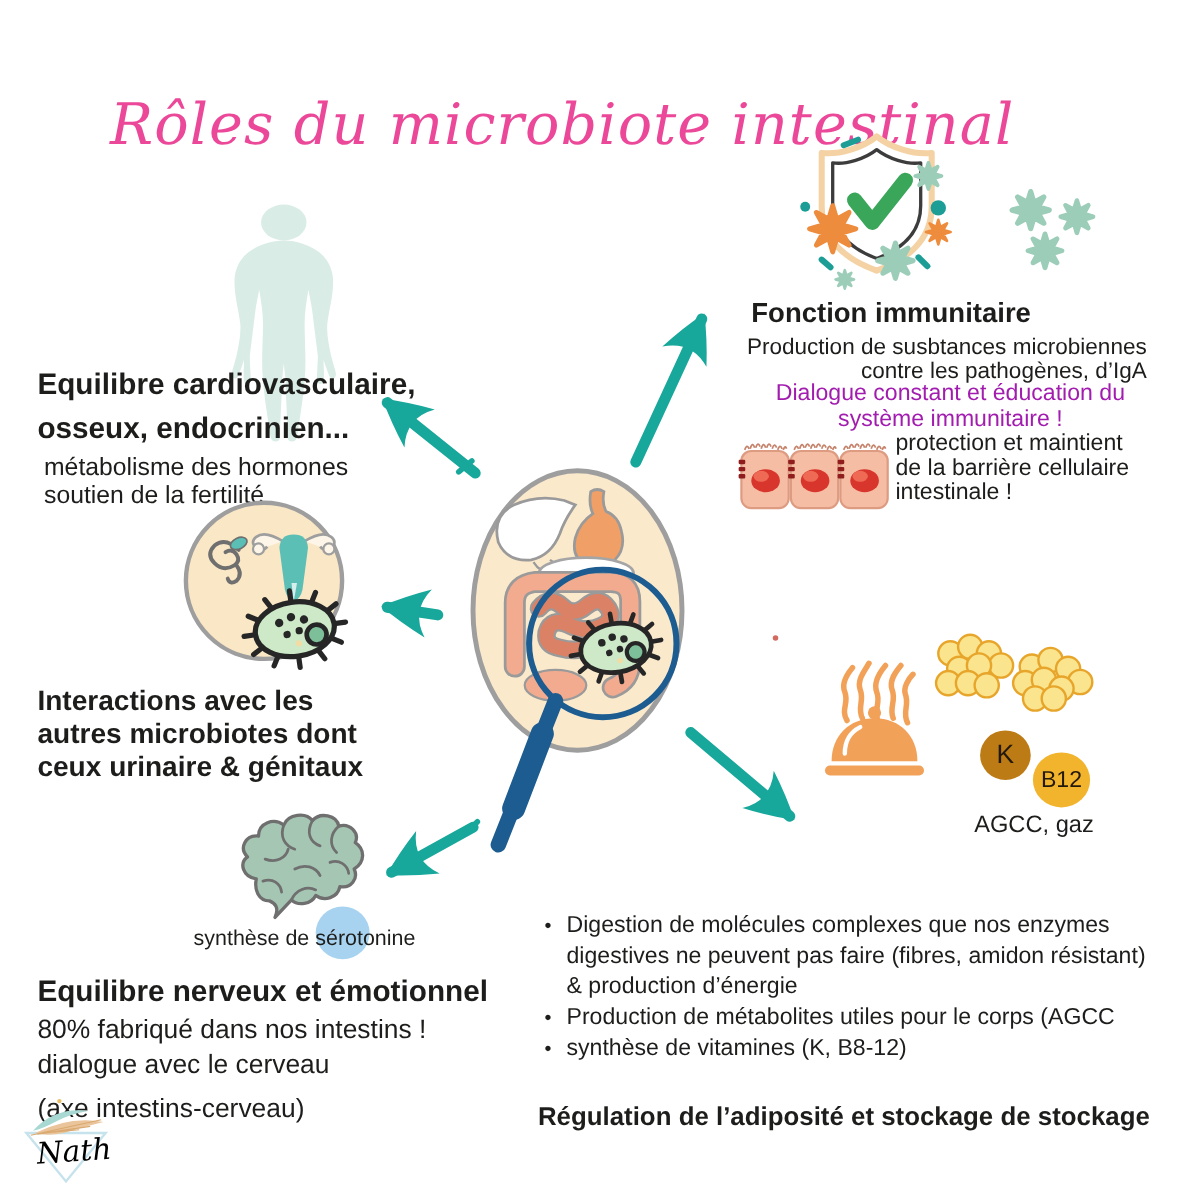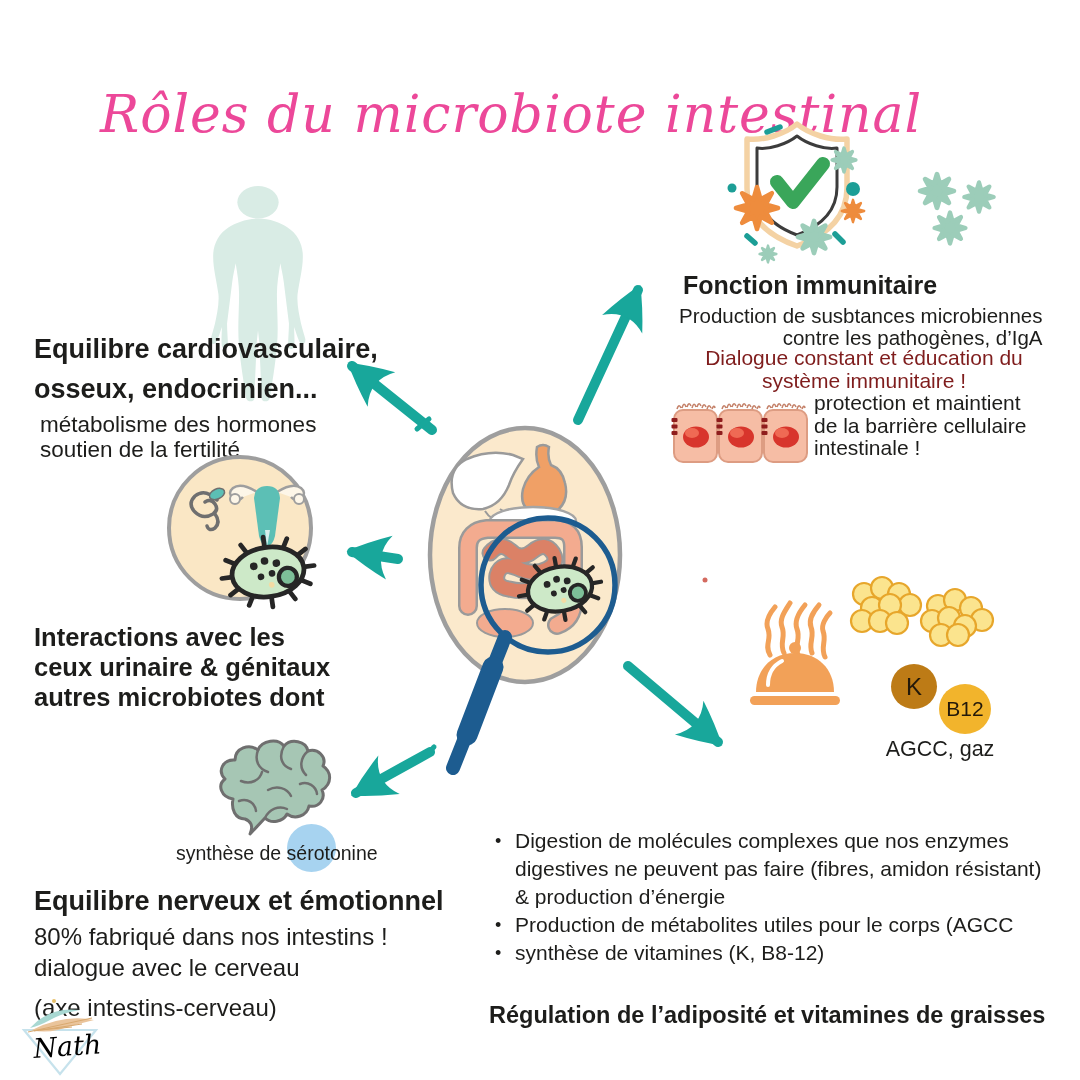--- a/index.html
+++ b/index.html
@@ -8,21 +8,21 @@
   .abs{position:absolute;}
   .title{font-family:"DejaVu Serif",serif;font-style:italic;font-size:52px;letter-spacing:1px;color:#ec4899;}
   .cardio-head{font-size:27px;font-weight:700;line-height:40px;}
   .cardio-sub{font-size:22.5px;line-height:25px;margin-left:6px;margin-top:3px;}
   .inter-head{font-size:25.5px;font-weight:700;line-height:30px;}
   .sero-cap{font-size:19.5px;}
   .nerv-head{font-size:27px;font-weight:700;}
   .nerv-sub{font-size:24px;line-height:30.5px;margin-top:5px;}
   .imm-head{font-size:25px;font-weight:700;}
   .imm-body{font-size:20.5px;line-height:21.5px;}
-  .imm-teal{font-size:21px;line-height:22.5px;color:#7f1d1d;text-align:center;width:370px;}
+  .imm-teal{font-size:21px;line-height:22.5px;color:#a21caf;text-align:center;width:370px;}
   .barrier{font-size:21px;line-height:22.5px;}
   .dig-head{font-size:24.5px;font-weight:700;white-space:pre-wrap;}
   .bullets{font-size:21px;line-height:28px;}
   .bullet{position:relative;padding-left:24px;}
   .bullet::before{content:"•";position:absolute;left:4px;top:0;font-size:18px;}
   .dig-foot{font-size:23.5px;font-weight:700;}
   .agcc{font-size:21.5px;text-align:center;width:160px;}
   .badge{border-radius:50%;display:flex;align-items:center;justify-content:center;color:#23190a;}
   .badge-k{width:46px;height:45px;background:#bd7b16;font-size:24px;}
   .badge-b12{width:52px;height:50px;background:#f2b42c;font-size:21px;}
@@ -77,22 +77,22 @@
       <circle cx="10" cy="-8" r="4" fill="#262626"></circle>
         <circle cx="-8" cy="4" r="3.5" fill="#262626"></circle>
       <circle cx="4" cy="2" r="3.5" fill="#262626"></circle>
       <circle cx="20" cy="8" r="9.5" fill="#7dbf98" stroke="#262626" stroke-width="4.5"></circle>
       <circle cx="2" cy="14" r="3" fill="#f3dba4"></circle>
     </g>
   </svg>
 
   <div class="abs" style="left:34px;top:622px;">
     <div class="inter-head">Interactions avec les</div>
+    <div class="inter-head">autres microbiotes dont</div>
     <div class="inter-head">ceux urinaire &amp; génitaux</div>
-    <div class="inter-head">autres microbiotes dont</div>
   </div>
 
   <svg class="abs" style="left:205px;top:735px;" width="135" height="105" viewBox="0 0 135 105">
     <path d="M28,64 C16,62 12,50 20,44 C12,36 18,24 30,25 C30,13 44,8 53,15 C57,5 73,3 79,11 C86,3 101,6 103,16 C113,13 122,22 118,31 C127,37 127,49 117,55 C121,64 114,73 104,71 C102,81 90,85 82,79 C78,87 66,89 60,83 L45,99 C49,90 45,86 40,84 C30,84 26,74 28,64 Z" fill="#a6c6b4" stroke="#6f6f6f" stroke-width="3" stroke-linejoin="round"></path>
     <g fill="none" stroke="#6f6f6f" stroke-width="2.5" stroke-linecap="round">
       <path d="M53,15 C49,26 54,34 63,37"></path>
         <path d="M79,11 C73,22 77,31 86,34"></path>
       <path d="M103,16 C95,23 94,33 101,40"></path>
         <path d="M36,46 C46,50 55,45 57,37"></path>
       <path d="M63,55 C72,50 82,53 86,61"></path>
@@ -293,15 +293,15 @@
       <div>digestives ne peuvent pas faire (fibres, amidon résistant)</div>
       <div>&amp; production d’énergie</div>
     </div>
     <div class="bullet">
       <div>Production de métabolites utiles pour le corps (AGCC</div>
     </div>
     <div class="bullet">
       <div>synthèse de vitamines (K, B8-12)</div>
     </div>
   </div>
-  <div class="abs dig-foot" style="left:489px;top:1002px;">Régulation de l’adiposité et vitamines de graisses</div>
+  <div class="abs dig-foot" style="left:489px;top:1002px;">Régulation de l’adiposité et stockage de stockage</div>
 
 </div>
 
 </body></html>

